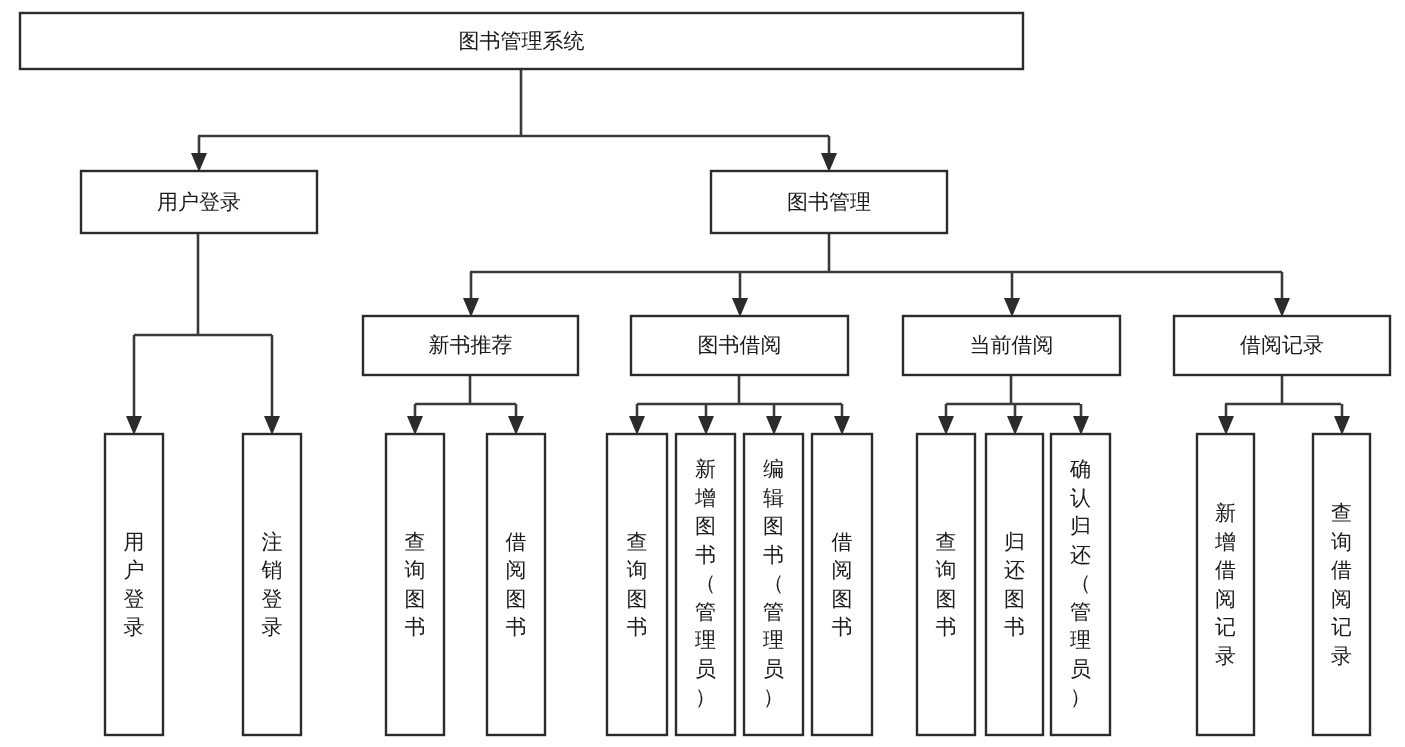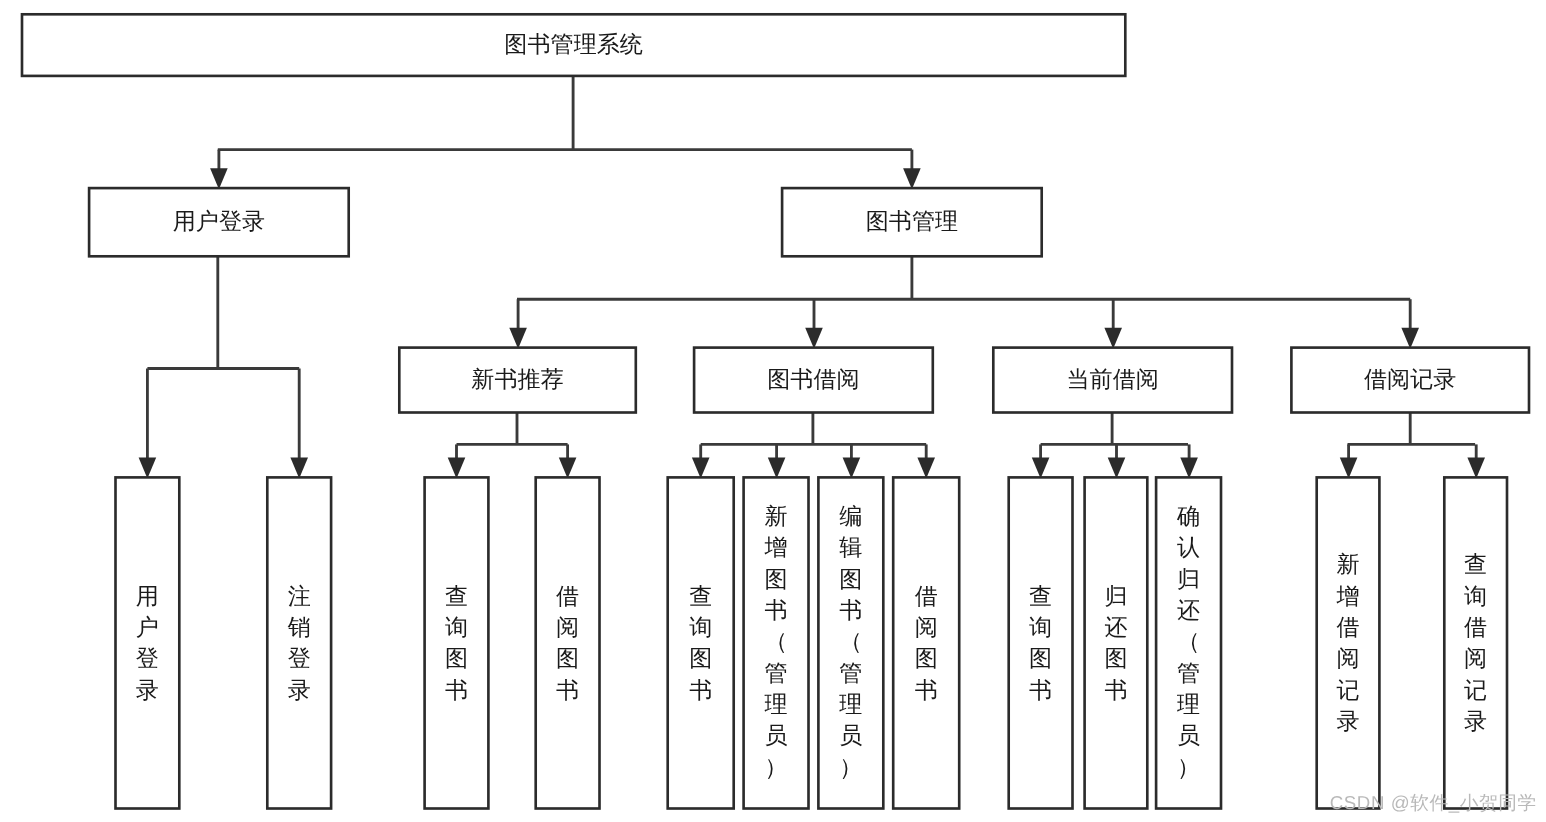--- a/index.html
+++ b/index.html
@@ -255,14 +255,13 @@
         <g>
           <rect class="node-box" x="1197" y="434" width="57" height="301"></rect>
           <text class="node-label-v" x="1225.5" y="514.25"><tspan x="1225.5" dy="0">新</tspan><tspan x="1225.5" dy="28.5">增</tspan><tspan x="1225.5" dy="28.5">借</tspan><tspan x="1225.5" dy="28.5">阅</tspan><tspan x="1225.5" dy="28.5">记</tspan><tspan x="1225.5" dy="28.5">录</tspan></text>
         </g>
         <g>
           <rect class="node-box" x="1313" y="434" width="57" height="301"></rect>
           <text class="node-label-v" x="1341.5" y="514.25"><tspan x="1341.5" dy="0">查</tspan><tspan x="1341.5" dy="28.5">询</tspan><tspan x="1341.5" dy="28.5">借</tspan><tspan x="1341.5" dy="28.5">阅</tspan><tspan x="1341.5" dy="28.5">记</tspan><tspan x="1341.5" dy="28.5">录</tspan></text>
         </g>
       </g>
     </svg>
-  <div class="watermark">CSDN @软件_小贺同学</div>
 </div>
 
 </body></html>

